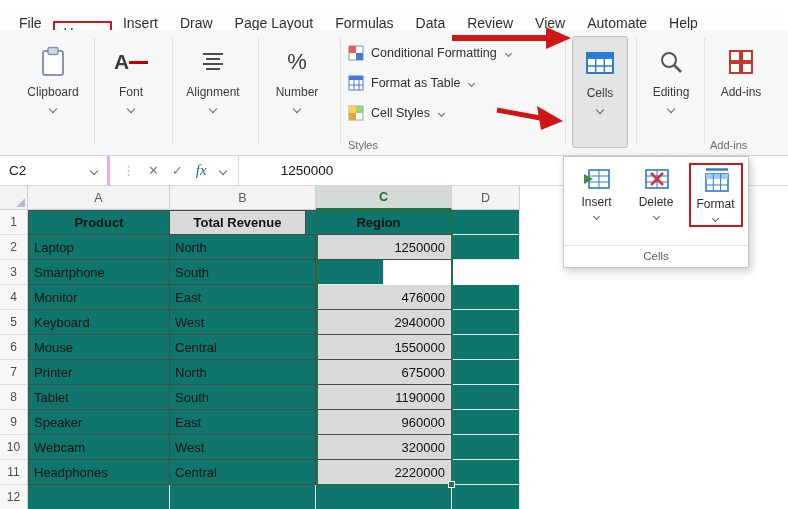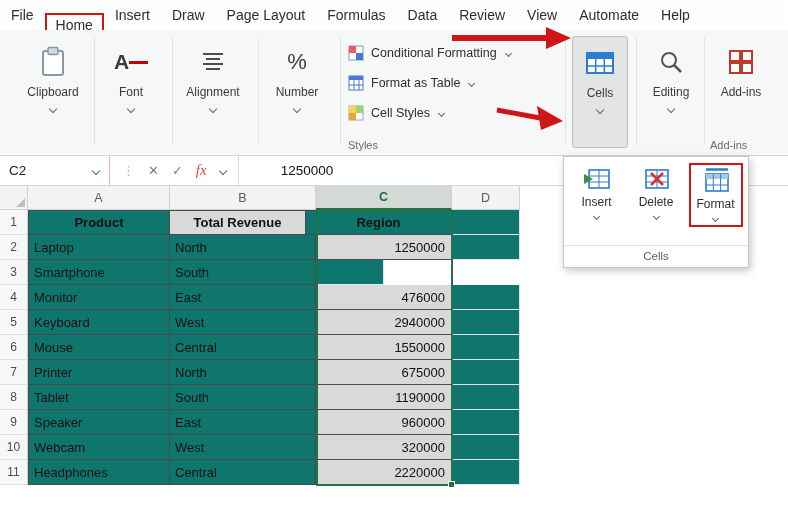--- a/index.html
+++ b/index.html
@@ -1,22 +1,22 @@
 <!DOCTYPE html>
 <html><head>
 <meta charset="utf-8">
 <style>
   * { margin:0; padding:0; box-sizing:border-box; }
   html,body { background:#fff; }
   body { font-family:"Liberation Sans","DejaVu Sans",sans-serif; }
   .app { position:relative; width:788px; height:509px; background:#fff; overflow:hidden; }
 
   
-  .menubar { position:absolute; left:0; top:0; width:780px; height:30px; background:#fdfdfd;
-             display:flex; align-items:center; padding-left:0; }
+  .menubar { position:absolute; left:0; top:8px; width:780px; height:30px; background:#fdfdfd;
+             display:flex; align-items:center; padding-left:8px; }
   .mtab { padding:4px 11px; font-size:14px; color:#2e2e2e; white-space:nowrap; }
   .mtab.active { position:relative; padding:2px 9px; border:2.5px solid #cf1616; font-weight:400;margin-top:20px; }
   .mtab.active::after { content:''; position:absolute; left:3px; right:3px; bottom:-2px; height:3px; background:#217346; }
 
   
   .ribbon { position:absolute; left:0; top:30px; width:788px; height:126px; background:#f6f7f7;
             border-bottom:1px solid #d6d6d6; }
   .rsep { position:absolute; top:8px; height:106px; width:1px; background:#e0e1e2; }
   .grp-btn { position:absolute; top:6px; height:112px; display:flex; flex-direction:column;
              align-items:center; justify-content:flex-start; padding-top:6px; border-radius:3px; }
@@ -31,25 +31,25 @@
   .styles-row .chv { width:5px; height:5px; margin-left:2px; }
   .grp-label { position:absolute; bottom:4px; font-size:11px; color:#6a6a6a; text-align:left; }
   .fontA { font-size:21px; font-weight:bold; color:#3b3b3b; line-height:20px; text-align:center; }
   .fontA .redbar { display:block; width:19px; height:3px; background:#c00000; margin:1px auto 0; }
   .pct { font-size:22px; color:#3b3b3b; font-weight:400; }
 
   
   .fbar { position:absolute; left:0; top:156px; width:788px; height:30px; background:#fff;
           border-bottom:1px solid #d6d6d6; display:flex; align-items:center; }
   .namebox { width:110px; height:100%; display:flex; align-items:center; justify-content:space-between;
-             padding:0 10px 0 9px; border-right:1px solid #f9a8d4; font-size:13.5px; color:#222; }
+             padding:0 10px 0 9px; border-right:3px solid #f9a8d4; font-size:13.5px; color:#222; }
   .fb-icons { display:flex; align-items:center; gap:13px; padding:0 12px; height:100%;
               border-right:1px solid #d9d9d9; color:#7d7d7d; font-size:13px; }
   .fb-icons .fx { font-style:italic; font-family:"Liberation Serif","DejaVu Serif",serif;
-                  font-size:15px; color:#ef4444; }
+                  font-size:15px; color:#0f766e; }
   .fb-value { padding-left:42px; font-size:13.5px; color:#111; }
 
   
   .sheet { position:absolute; left:0; top:186px; width:788px; height:323px; background:#fff; overflow:hidden; }
   .colhdrs { display:flex; height:24px; }
   .corner { width:28px; height:24px; background:#f3f3f3; border-right:1px solid #cfd2d5;
             border-bottom:1px solid #cfd2d5; position:relative; }
   .corner::after { content:''; position:absolute; right:2px; bottom:2px; width:0; height:0;
                    border-left:9px solid transparent; border-bottom:9px solid #b9bfc5; }
   .colhdr { height:24px; background:#f3f3f3; border-right:1px solid #cfd2d5; border-bottom:1px solid #cfd2d5;
@@ -317,20 +317,27 @@
           <div class="cell wc tb sel numr">320000</div>
           <div class="cell wd"></div>
         </div>
         <div class="sh-row">
           <div class="rownum">11</div>
           <div class="cell wa tb lleft">Headphones</div>
           <div class="cell wb tb">Central</div>
           <div class="cell wc tb sel numr">2220000</div>
           <div class="cell wd"></div>
         </div>
+        <div class="sh-row">
+          <div class="rownum">12</div>
+          <div class="cell wa"></div>
+          <div class="cell wb"></div>
+          <div class="cell wc numr"></div>
+          <div class="cell wd"></div>
+        </div>
       </div>
     <div class="sel-outline"></div>
     <div class="fill-handle"></div>
   </div>
 
   <div class="cells-menu">
     <div class="cm-items">
       <div class="cm-item">
         <svg width="28" height="26" viewBox="0 0 28 26">
           <rect x="6" y="4" width="20" height="18" fill="#fff" stroke="#2b7cd3" stroke-width="1.6"></rect>

